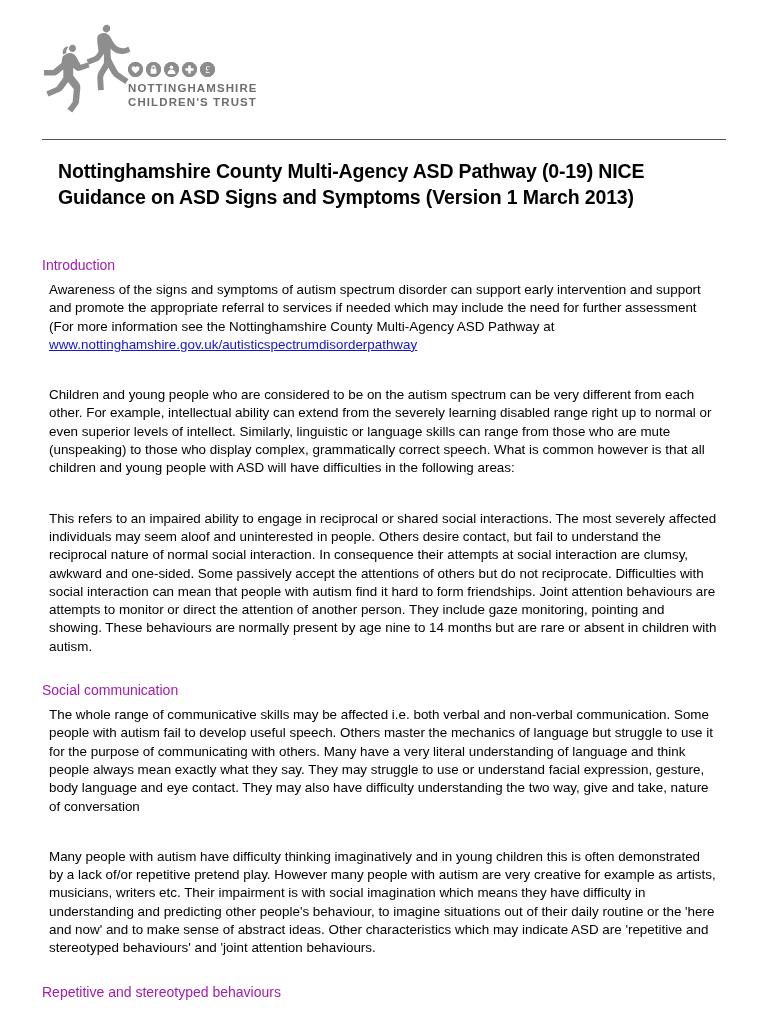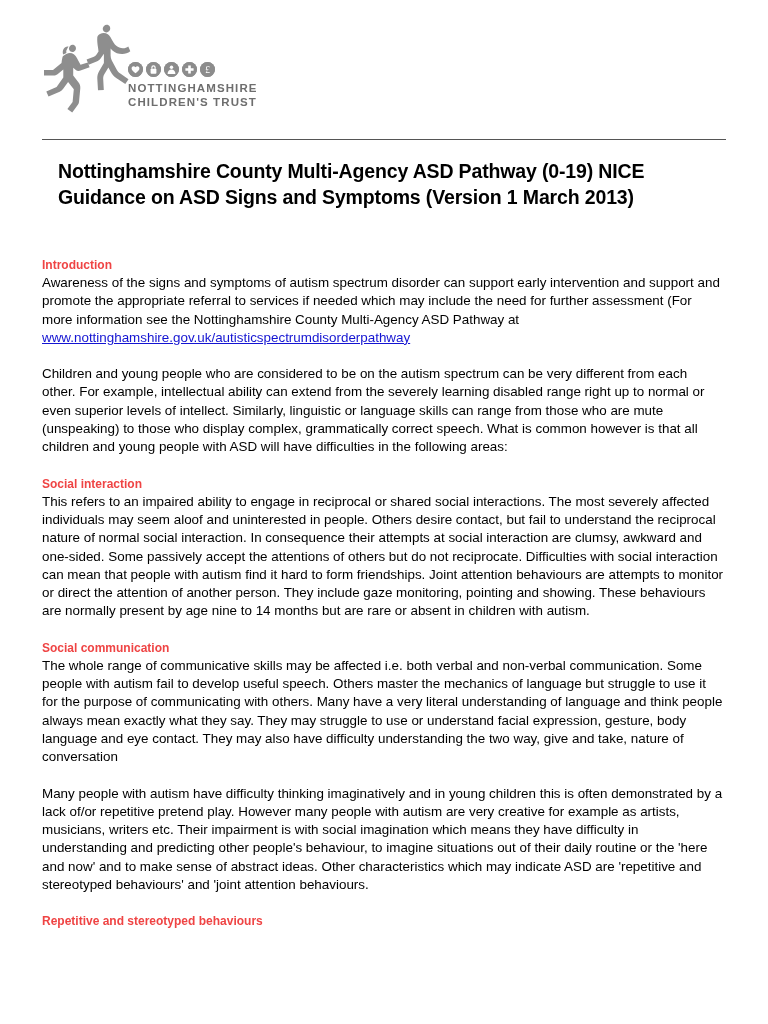--- a/index.html
+++ b/index.html
@@ -99,28 +99,28 @@
     line-height: 26px;
     letter-spacing: -0.15px;
     color: #000;
   }
 
   .spacer-after-title { height: 30px; }
 
   h2.section-head {
     margin: 0;
     font-family: "Liberation Sans", sans-serif;
-    font-size: 12px;
-    font-weight: bold;
+    font-size: 14px;
+    font-weight: normal;
     line-height: 18px;
-    color: #ef4444;
+    color: #a21caf;
   }
 
   p.para {
-    margin: 0;
+    margin: 7px;
     font-family: "Liberation Sans", sans-serif;
     font-size: 13.4px;
     line-height: 18.3px;
     color: #000;
     text-align: left;
   }
 
   .gap { height: 18px; }
 
   a.doclink {
@@ -205,21 +205,20 @@
 
     <h2 class="section-head">Introduction</h2>
     <p class="para"><span>Awareness of the signs and symptoms of autism spectrum disorder can support early intervention and support and promote the appropriate referral to services if needed which may include the need for further assessment (For more information see the Nottinghamshire County Multi-Agency ASD Pathway at </span><a class="doclink" href="#">www.nottinghamshire.gov.uk/autisticspectrumdisorderpathway</a></p>
 
     <div class="gap"></div>
 
     <p class="para">Children and young people who are considered to be on the autism spectrum can be very different from each other. For example, intellectual ability can extend from the severely learning disabled range right up to normal or even superior levels of intellect.  Similarly, linguistic or language skills can range from those who are mute (unspeaking) to those who display complex, grammatically correct speech.  What is common however is that all children and young people with ASD will have difficulties in the following areas:</p>
 
     <div class="gap"></div>
 
-    <h2 class="section-head">Social interaction</h2>
     <p class="para">This refers to an impaired ability to engage in reciprocal or shared social interactions. The most severely affected individuals may seem aloof and uninterested in people. Others desire contact, but fail to understand the reciprocal nature of normal social interaction. In consequence their attempts at social interaction are clumsy, awkward and one-sided. Some passively accept the attentions of others but do not reciprocate.  Difficulties with social interaction can mean that people with autism find it hard to form friendships. Joint attention behaviours are attempts to monitor or direct the attention of another person. They include gaze monitoring, pointing and showing. These behaviours are normally present by age nine to 14 months but are rare or absent in children with autism.</p>
 
     <div class="gap"></div>
 
     <h2 class="section-head">Social communication</h2>
     <p class="para">The whole range of communicative skills may be affected i.e. both verbal and non-verbal communication.  Some people with autism fail to develop useful speech.  Others master the mechanics of language but struggle to use it for the purpose of communicating with others. Many have a very literal understanding of language and think people always mean exactly what they say. They may struggle to use or understand facial expression, gesture, body language and eye contact. They may also have difficulty understanding the two way, give and take, nature of conversation</p>
 
     <div class="gap"></div>
 
     <p class="para"><span>Many people with autism have difficulty thinking imaginatively and in young children this is often demonstrated by a lack of/or repetitive pretend play.  However many people with autism are very creative for example as artists, musicians, writers etc.  Their impairment is with social imagination </span><span class="tight">which means they have difficulty in understanding and predicting other people's behaviour, to imagine situations out of their daily routine or the 'here and now' and to make sense of abstract ideas. Other characteristics which may indicate ASD are 'repetitive and stereotyped behaviours' and 'joint attention behaviours.</span></p>

